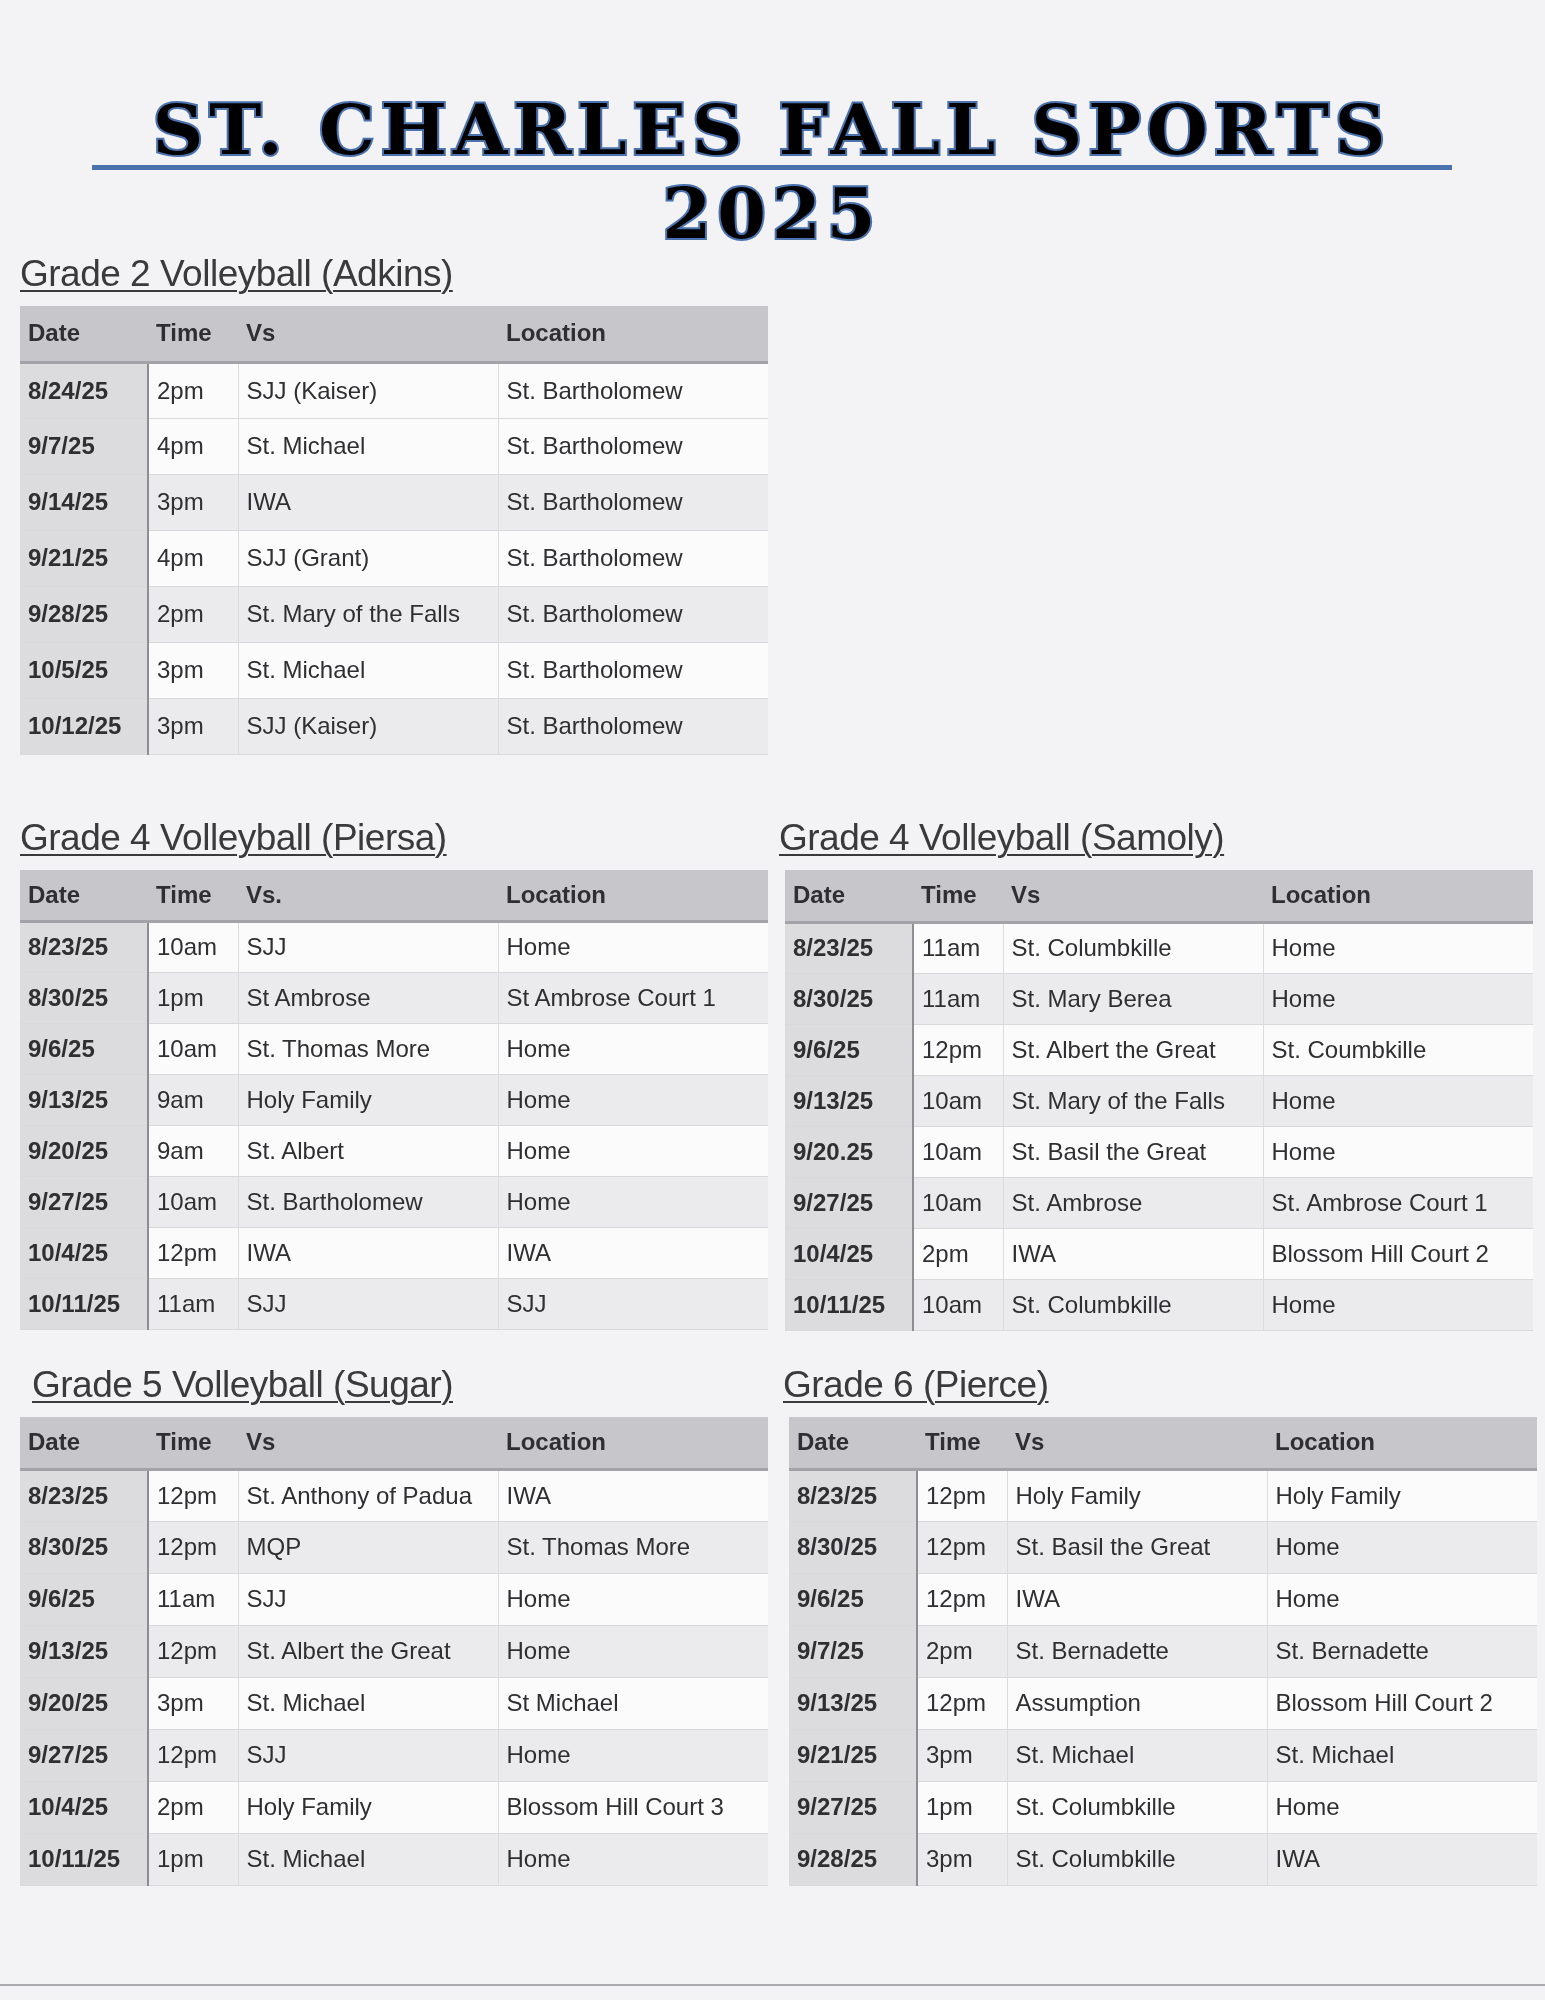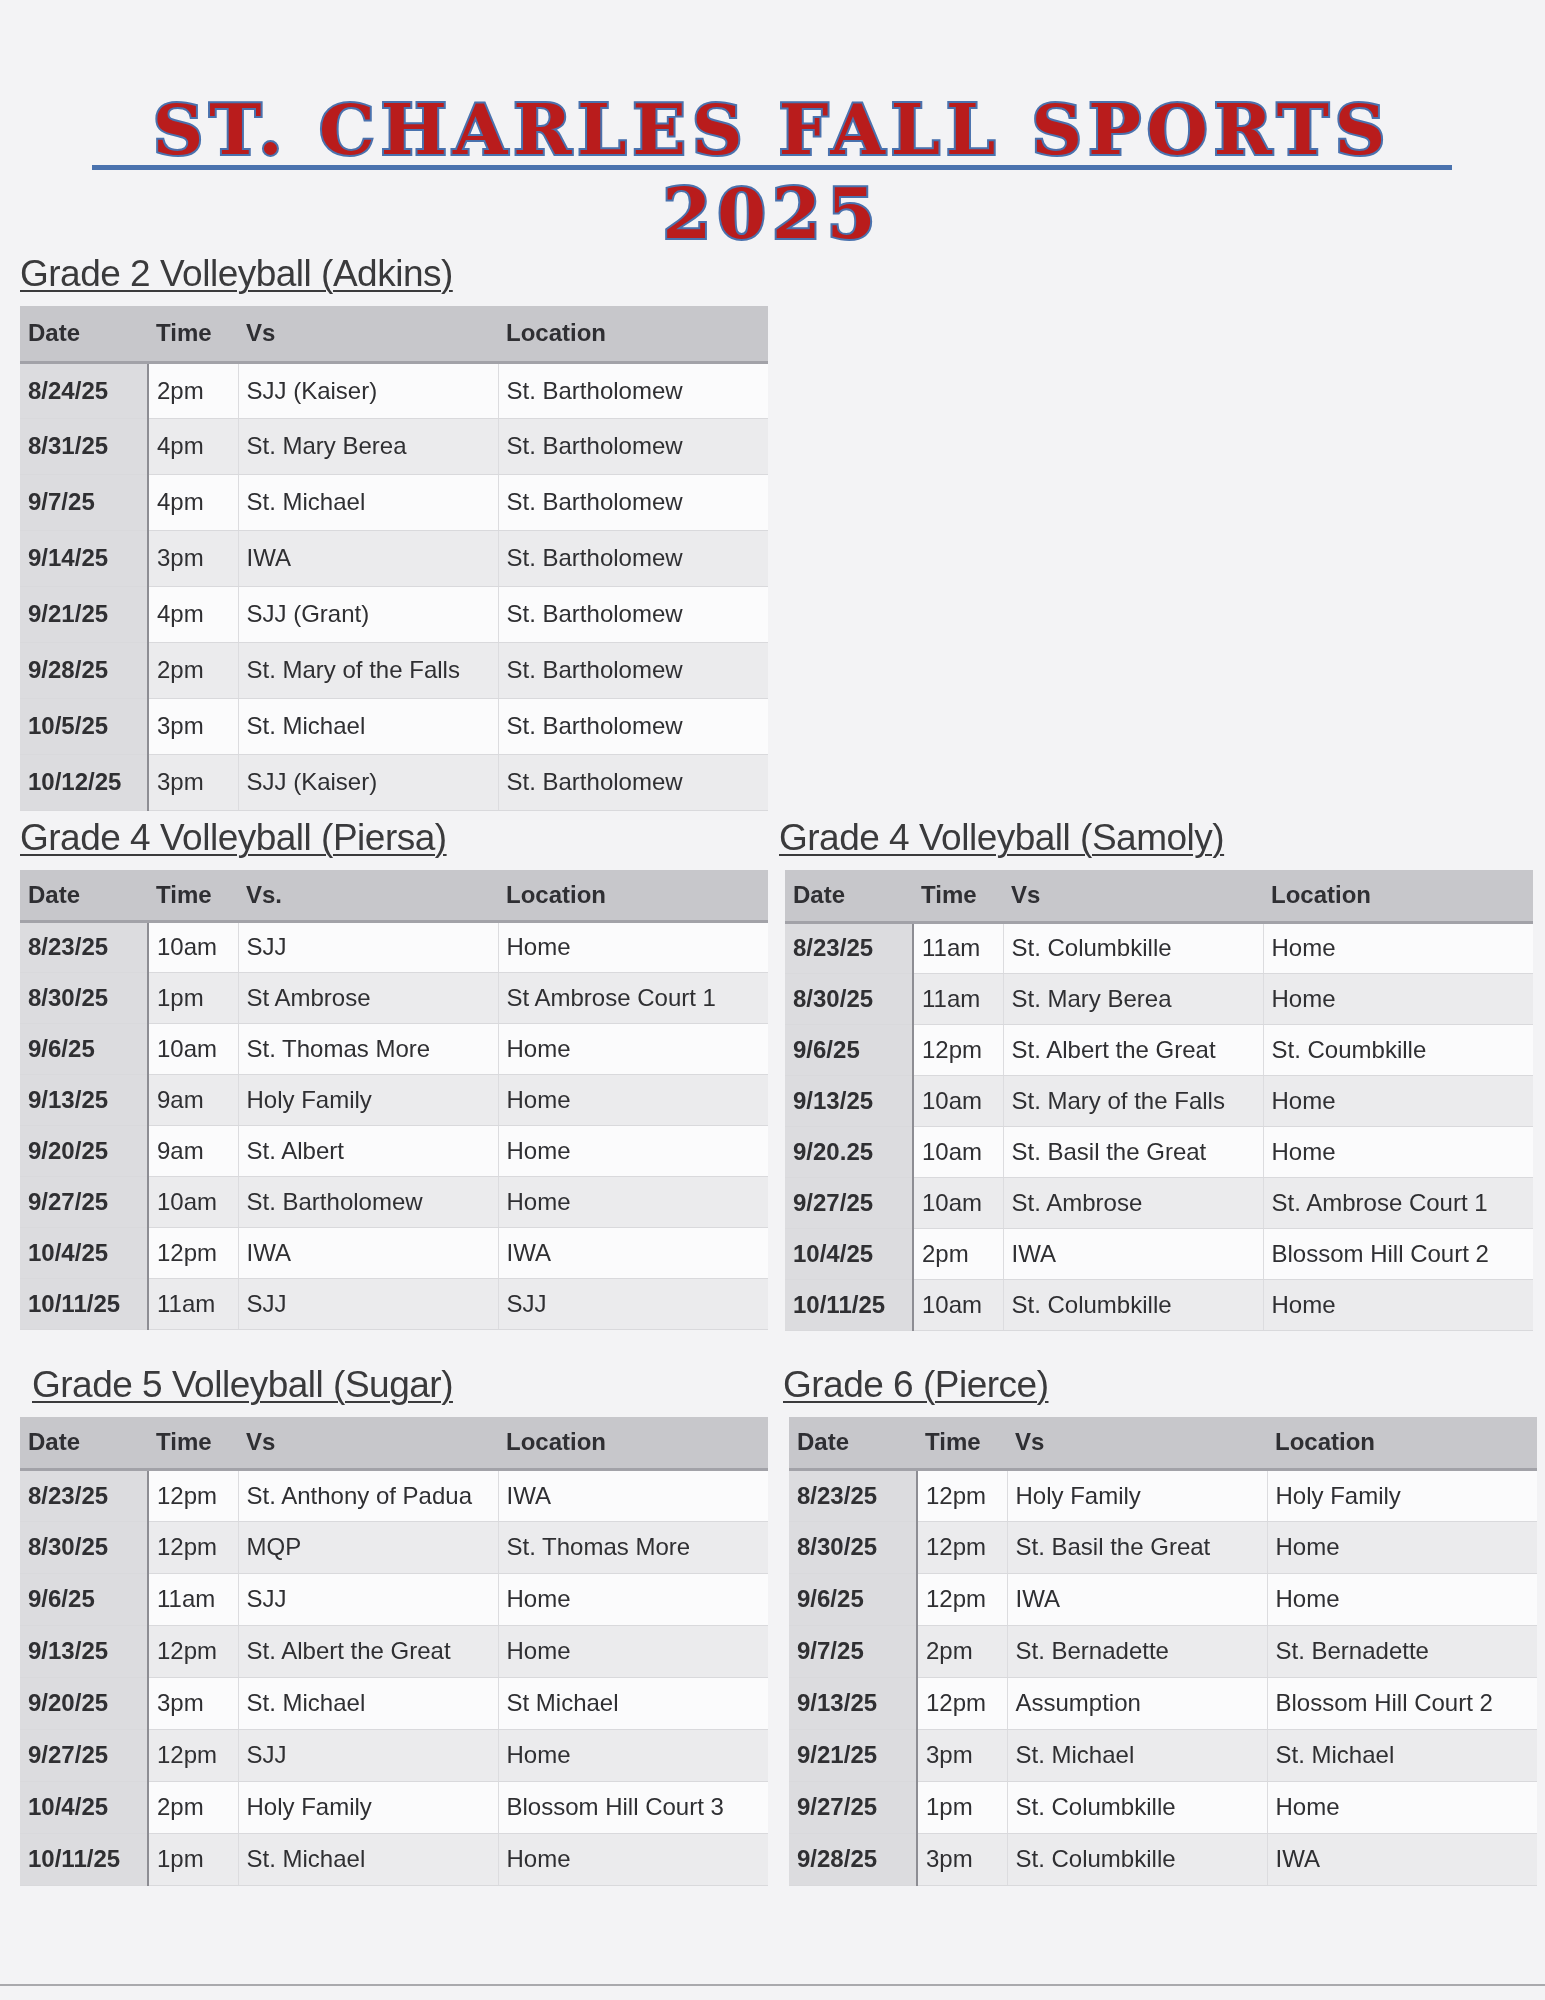--- a/index.html
+++ b/index.html
@@ -19,21 +19,21 @@
     position: absolute;
     left: 92px;
     top: 88px;
     width: 1360px;
     text-align: center;
     font-family: "DejaVu Serif", serif;
     font-weight: bold;
     font-size: 70px;
     letter-spacing: 6px;
     line-height: 84px;
-    color: #b91c1c;
+    color: #000000;
     -webkit-text-stroke: 4px #4a72ae;
     paint-order: stroke fill;
     text-shadow: 0 0 0 #4a72ae;
   }
   .title-underline {
     position: absolute;
     left: 92px;
     top: 165px;
     width: 1360px;
     height: 5px;
@@ -127,26 +127,20 @@
           <th>Location</th>
         </tr>
       </thead>
       <tbody>
         <tr class="odd" style="height: 56px;">
           <td class="date-cell">8/24/25</td>
           <td>2pm</td>
           <td>SJJ (Kaiser)</td>
           <td>St. Bartholomew</td>
         </tr>
-        <tr class="even" style="height: 56px;">
-          <td class="date-cell">8/31/25</td>
-          <td>4pm</td>
-          <td>St. Mary Berea</td>
-          <td>St. Bartholomew</td>
-        </tr>
         <tr class="odd" style="height: 56px;">
           <td class="date-cell">9/7/25</td>
           <td>4pm</td>
           <td>St. Michael</td>
           <td>St. Bartholomew</td>
         </tr>
         <tr class="even" style="height: 56px;">
           <td class="date-cell">9/14/25</td>
           <td>3pm</td>
           <td>IWA</td>

